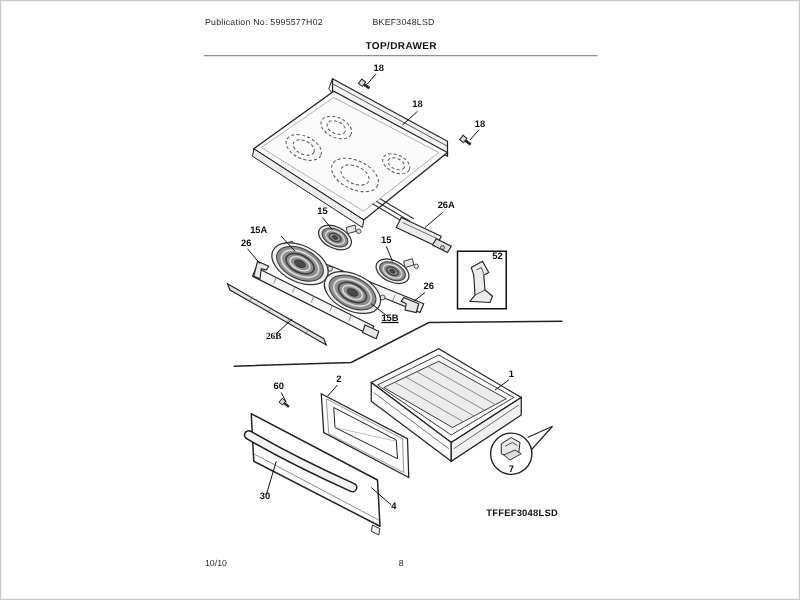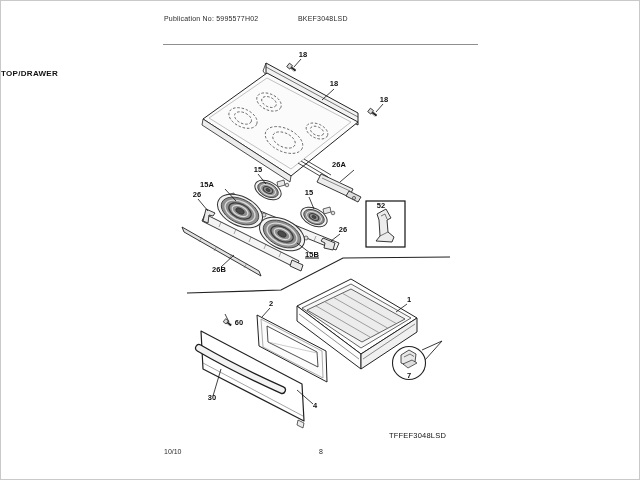--- a/index.html
+++ b/index.html
@@ -1,25 +1,25 @@
 <!DOCTYPE html>
 <html><head>
 <meta charset="utf-8">
 <style>
   html,body{margin:0;padding:0;width:640px;height:480px;background:#ffffff;overflow:hidden;
     font-family:"Liberation Sans", sans-serif;}
   .page{position:absolute;left:0;top:0;width:638px;height:478px;border:1px solid #c9c9c9;background:#fff;}
   .abs{position:absolute;}
   .hdr-text{position:absolute;font-size:7px;color:#2a2a2a;white-space:nowrap;letter-spacing:.2px;}
-  .title{position:absolute;left:0;top:31px;width:640px;text-align:left;font-size:8px;font-weight:bold;color:#111;letter-spacing:.3px;margin-top:37px;}
+  .title{position:absolute;left:0;top:31px;width:640px;text-align:center;font-size:8px;font-weight:bold;color:#111;letter-spacing:.3px;}
   .rule{position:absolute;left:162px;top:43px;width:315px;border-top:1px solid #8f8f8f;}
   .footer-text{position:absolute;font-size:7px;color:#2a2a2a;white-space:nowrap;}
   .page-num{position:absolute;left:0;top:447px;width:640px;text-align:center;font-size:7px;color:#2a2a2a;}
   .callout{position:absolute;transform:translate(-50%,-100%);font-size:7.5px;font-weight:bold;color:#0d0d0d;white-space:nowrap;line-height:1;}
-  .watermark{position:absolute;left:388px;top:430px;font-size:7.5px;font-weight:normal;color:#111;letter-spacing:.2px;}
+  .watermark{position:absolute;left:388px;top:405px;font-size:7.5px;font-weight:bold;color:#111;letter-spacing:.2px;}
   svg{position:absolute;left:0;top:0;}
 </style>
 </head>
 <body>
 
 <div class="page">
 
   <div class="hdr-text" style="left:163px;top:14px;">Publication No: 5995577H02</div>
   <div class="hdr-text" style="left:297px;top:14px;">BKEF3048LSD</div>
   <div class="title">TOP/DRAWER</div>
@@ -226,31 +226,31 @@
       <line x1="406" y1="303" x2="395" y2="311"></line>
       <line x1="212" y1="395" x2="220" y2="368"></line>
       <line x1="312" y1="403" x2="296" y2="389"></line>
     </g>
   </svg>
 
   <div class="abs" style="left:0;top:0;width:561px;height:480px;">
       <span class="callout" style="left: 302px; top: 57px;">18</span>
       <span class="callout" style="left: 333px; top: 86px;">18</span>
       <span class="callout" style="left: 383px; top: 102px;">18</span>
-      <span class="callout" style="left: 338px; top: 167px;">26A</span>
+      <span class="callout" style="left: 356px; top: 167px;">26A</span>
       <span class="callout" style="left: 257px; top: 172px;">15</span>
       <span class="callout" style="left: 206px; top: 187px;">15A</span>
       <span class="callout" style="left: 308px; top: 195px;">15</span>
       <span class="callout" style="left: 196px; top: 197px;">26</span>
       <span class="callout" style="left: 342px; top: 232px;">26</span>
       <span class="callout" style="left: 311px; top: 257px; text-decoration: underline;">15B</span>
-      <span class="callout" style="left: 218px; top: 272px;">26B</span>
-      <span class="callout" style="left: 380px; top: 208px;">52</span>
+      <span class="callout" style="left: 218px; top: 272px; font-family: Liberation Serif, serif;">26B</span>
+      <span class="callout" style="left: 397px; top: 208px;">52</span>
       <span class="callout" style="left: 270px; top: 306px;">2</span>
-      <span class="callout" style="left: 238px; top: 312px; margin-top: 13px;">60</span>
+      <span class="callout" style="left: 222px; top: 312px;">60</span>
       <span class="callout" style="left: 408px; top: 302px;">1</span>
       <span class="callout" style="left: 211px; top: 400px;">30</span>
       <span class="callout" style="left: 314px; top: 408px;">4</span>
       <span class="callout" style="left: 408px; top: 378px;">7</span>
     </div>
 
   <div class="watermark">TFFEF3048LSD</div>
 
   <div class="footer-text" style="left:163px;top:447px;">10/10</div>
   <div class="page-num">8</div>

